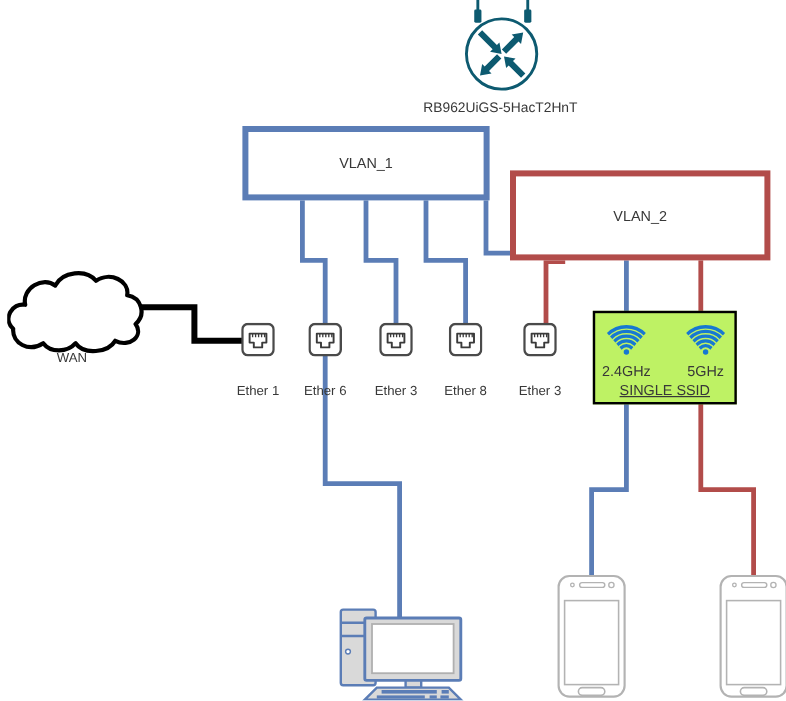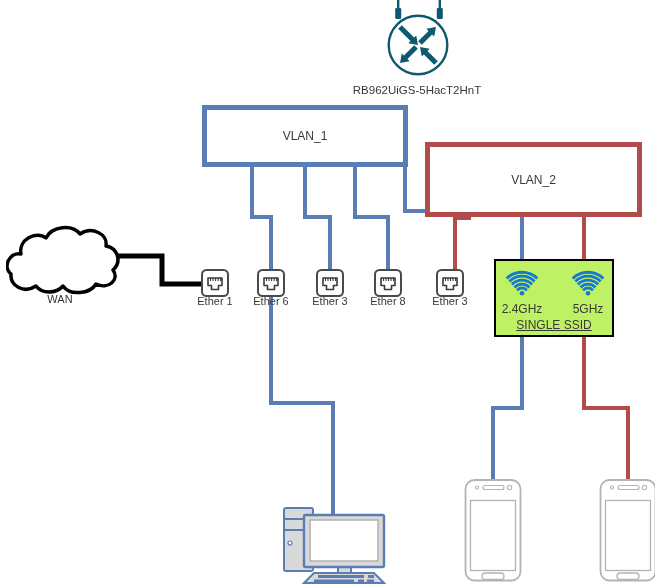--- a/index.html
+++ b/index.html
@@ -14,21 +14,21 @@
   .vlan-box{
     position:absolute;z-index:2;background:#ffffff;box-sizing:border-box;
     display:flex;align-items:center;justify-content:center;
     font-size:12px;color:#383838;
   }
   .vlan1{left:202px;top:105px;width:206px;height:62px;border:5px solid #5b7db6;}
   .vlan2{left:425px;top:105px;width:217px;height:75px;border:5px solid #b24c4a;margin-top:37px;}
   .router-label{left:317px;top:84px;width:200px;font-size:11.5px;text-align:center;}
   .wan-label{left:20px;top:252px;width:80px;font-size:11px;margin-top:41px;}
   .port{position:absolute;z-index:2;width:28px;height:28px;top:269px;}
-  .port-label{top:295px;width:60px;font-size:11px;}
+  .port-label{top:320px;width:60px;font-size:11px;}
   .wifi-box{
     position:absolute;z-index:2;left:494px;top:259px;width:120px;height:78px;
     box-sizing:border-box;border:2px solid #000;background:#bef264;
   }
   .wifi-ic{position:absolute;top:5px;}
   .band-lbl{position:absolute;top:41px;transform:translateX(-50%);font-size:12px;white-space:nowrap;}
   .ssid-lbl{position:absolute;top:57px;left:50%;transform:translateX(-50%);font-size:12px;white-space:nowrap;text-decoration:underline;}
 </style>
 </head>
 <body>

